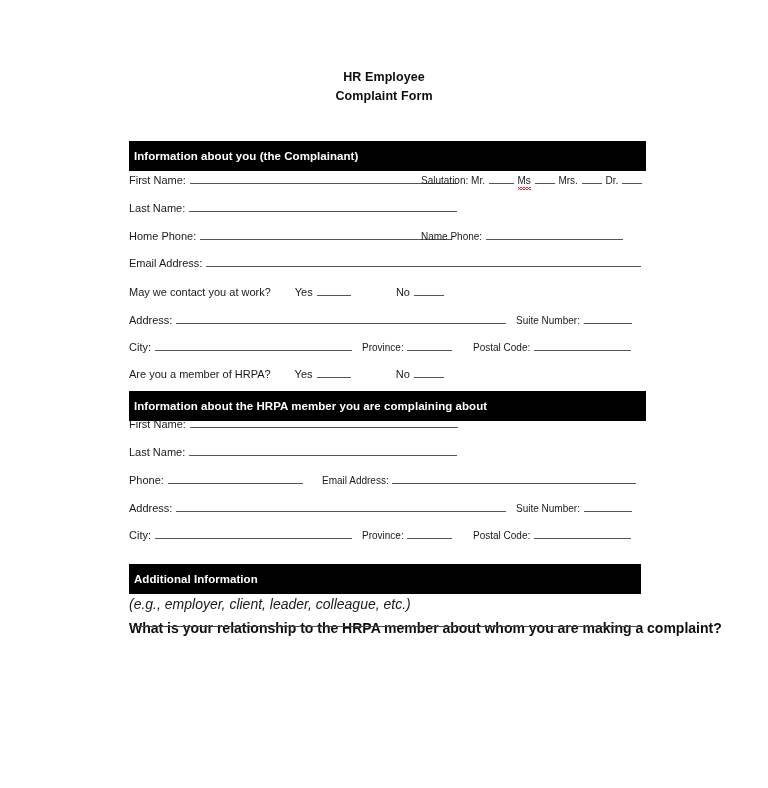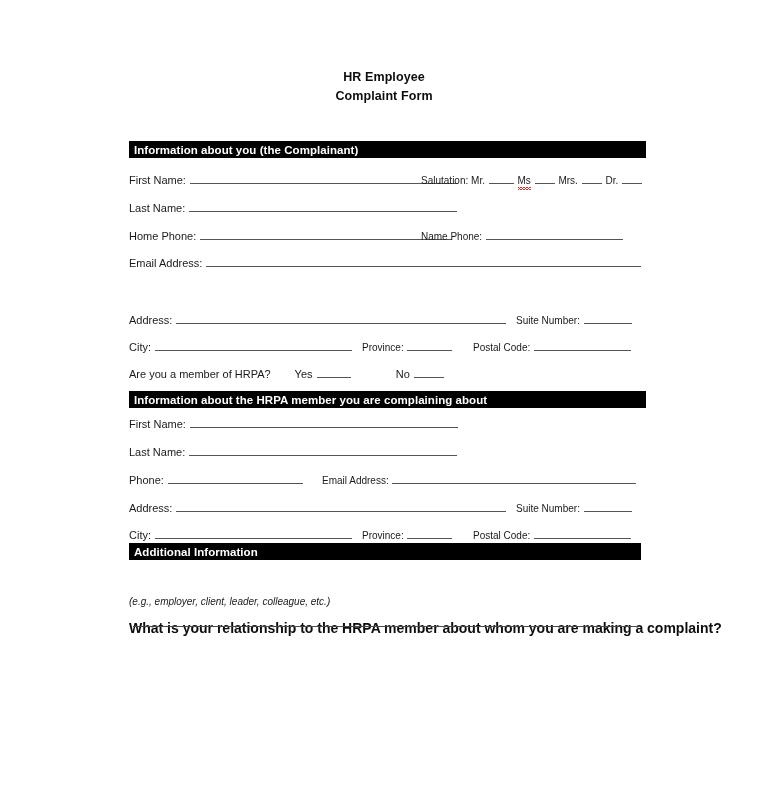--- a/index.html
+++ b/index.html
@@ -38,35 +38,35 @@
     letter-spacing: .1px;
     line-height: 19px;
     color: #0d0d0d;
   }
 
   
   .section-bar {
     position: absolute;
     left: 129px;
     background: #000000;
-    height: 17px;
+    height: 30px;
     display: flex;
     align-items: center;
   }
   .section-bar .bar-label {
     color: #ffffff;
     font-size: 11.5px;
     font-weight: bold;
     padding-left: 5px;
     letter-spacing: .05px;
     white-space: nowrap;
   }
   #bar-1 { top: 141px;  width: 517px; }
   #bar-2 { top: 391px;  width: 517px; }
-  #bar-3 { top: 543px;  width: 512px; }
+  #bar-3 { top: 564px;  width: 512px; }
 
   
   .row {
     position: absolute;
     left: 129px;
     font-size: 11px;
     color: #1a1a1a;
     white-space: nowrap;
     height: 15px;
     line-height: 15px;
@@ -114,21 +114,21 @@
     font-size: 14px;
     font-weight: bold;
     color: #0d0d0d;
     white-space: nowrap;
     margin-top: 40px;
   }
   .addl-eg {
     position: absolute;
     left: 129px;
     top: 596px;
-    font-size: 10px;
+    font-size: 14px;
     font-style: italic;
     color: #1a1a1a;
     white-space: nowrap;
   }
   .addl-line {
     position: absolute;
     left: 133px;
     top: 626px;
     width: 507px;
     border-bottom: 1px solid #4a4a4a;
@@ -177,20 +177,29 @@
   <div class="cell" style="left:421px; top:229px;">
     <span>Name Phone:</span>
     <span class="rule" style="width:137px;"></span>
   </div>
 
   <div class="row" style="top:256px;">
     <span class="lbl">Email Address:</span>
     <span class="rule" style="width:435px;"></span>
   </div>
 
+  <div class="row" style="top:285px;">
+    <span class="lbl">May we contact you at work?</span>
+    <span style="display:inline-block; width:18px;"></span>
+    <span>Yes</span>
+    <span class="rule" style="width:34px;"></span>
+    <span style="display:inline-block; width:38px;"></span>
+    <span>No</span>
+    <span class="rule" style="width:30px;"></span>
+  </div>
 
   <div class="row" style="top:313px;">
     <span class="lbl">Address:</span>
     <span class="rule" style="width:330px;"></span>
   </div>
   <div class="cell" style="left:516px; top:313px;">
     <span>Suite Number:</span>
     <span class="rule" style="width:48px;"></span>
   </div>
 

